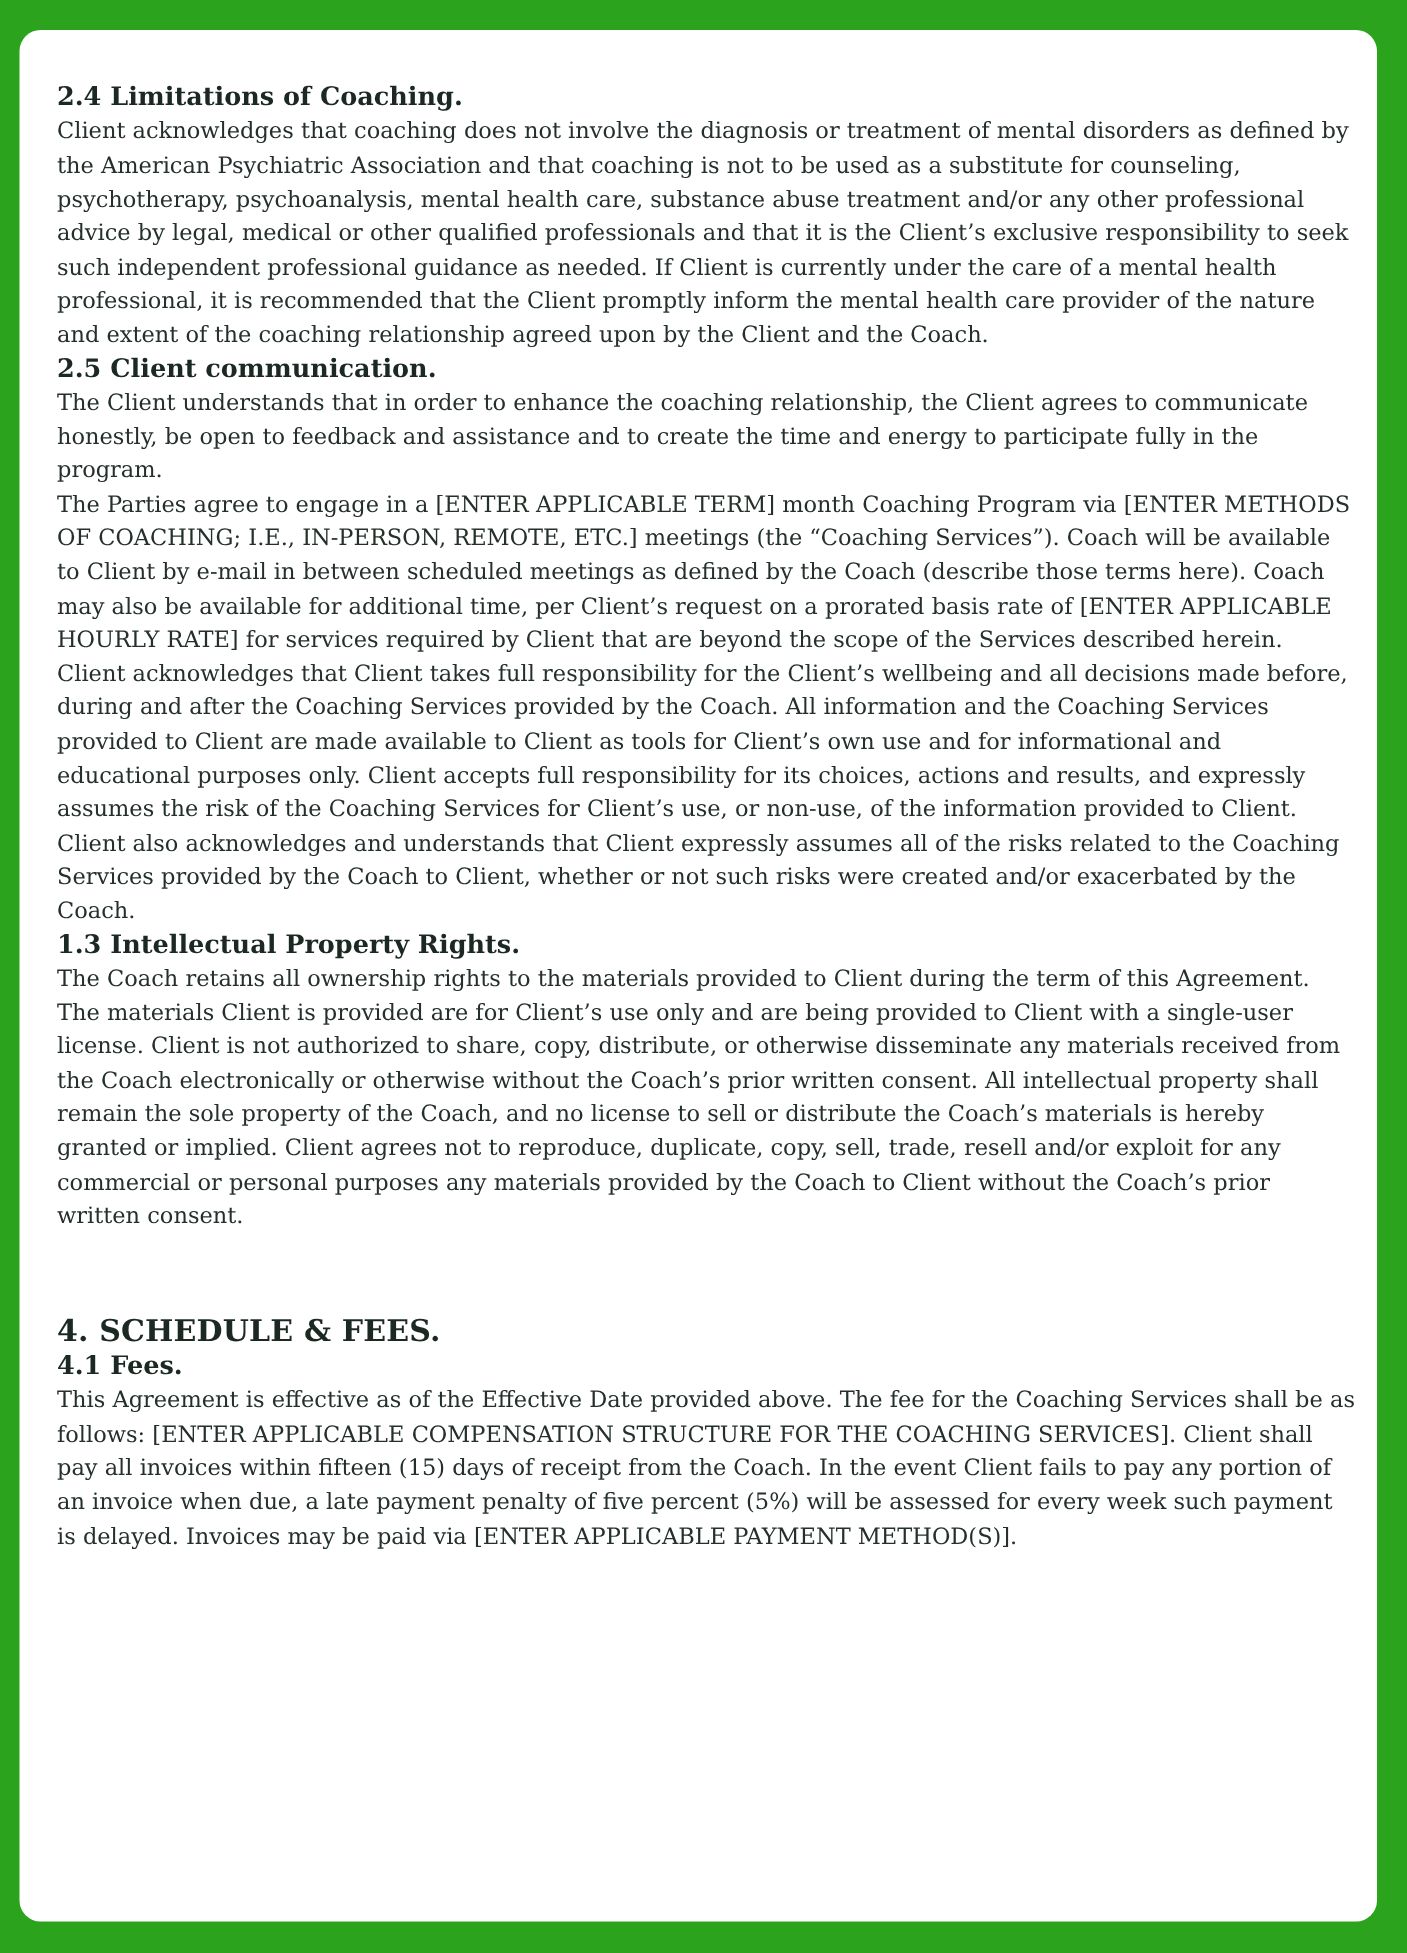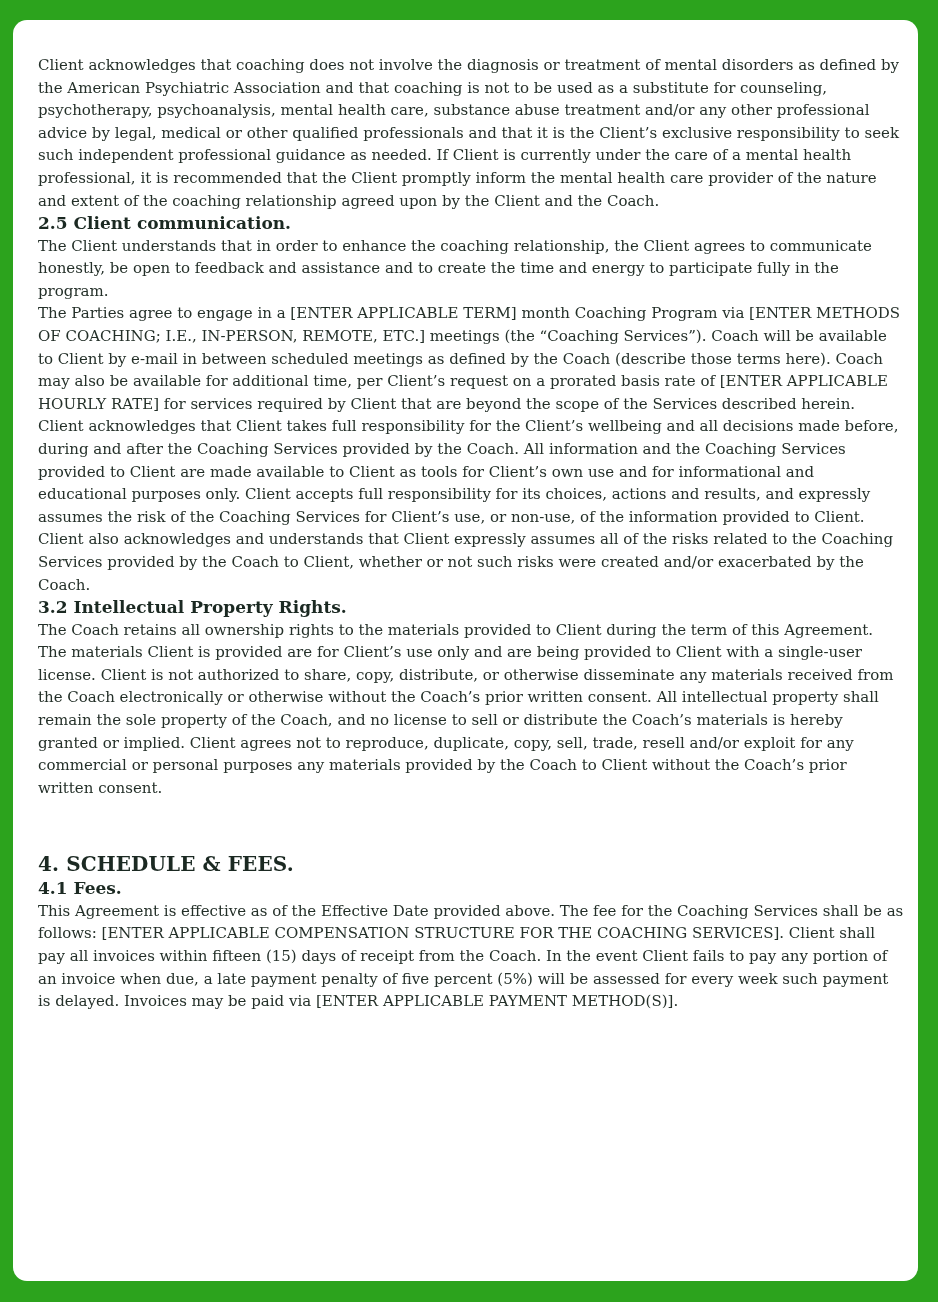--- a/index.html
+++ b/index.html
@@ -54,38 +54,39 @@
     color: #243029;
     max-width: 872px;
   }
 </style>
 </head>
 <body>
 
 <div class="doc-card">
 
   <section>
+    <h3 class="first">2.4 Limitations of Coaching.</h3>
     <p>Client acknowledges that coaching does not involve the diagnosis or treatment of mental disorders as defined by the American Psychiatric Association and that coaching is not to be used as a substitute for counseling, psychotherapy, psychoanalysis, mental health care, substance abuse treatment and/or any other professional advice by legal, medical or other qualified professionals and that it is the Client’s exclusive responsibility to seek such independent professional guidance as needed. If Client is currently under the care of a mental health professional, it is recommended that the Client promptly inform the mental health care provider of the nature and extent of the coaching relationship agreed upon by the Client and the Coach.</p>
   </section>
 
   <section>
     <h3>2.5 Client communication.</h3>
     <p>The Client understands that in order to enhance the coaching relationship, the Client agrees to communicate honestly, be open to feedback and assistance and to create the time and energy to participate fully in the program.</p>
   </section>
 
   <section>
     <p>The Parties agree to engage in a [ENTER APPLICABLE TERM] month Coaching Program via [ENTER METHODS OF COACHING; I.E., IN-PERSON, REMOTE, ETC.] meetings (the “Coaching Services”). Coach will be available to Client by e-mail in between scheduled meetings as defined by the Coach (describe those terms here). Coach may also be available for additional time, per Client’s request on a prorated basis rate of [ENTER APPLICABLE HOURLY RATE] for services required by Client that are beyond the scope of the Services described herein.</p>
   </section>
 
   <section>
     <p>Client acknowledges that Client takes full responsibility for the Client’s wellbeing and all decisions made before, during and after the Coaching Services provided by the Coach. All information and the Coaching Services provided to Client are made available to Client as tools for Client’s own use and for informational and educational purposes only. Client accepts full responsibility for its choices, actions and results, and expressly assumes the risk of the Coaching Services for Client’s use, or non-use, of the information provided to Client. Client also acknowledges and understands that Client expressly assumes all of the risks related to the Coaching Services provided by the Coach to Client, whether or not such risks were created and/or exacerbated by the Coach.</p>
   </section>
 
   <section>
-    <h3>3.2 Intellectual Property Rights.</h3>
+    <h3>1.3 Intellectual Property Rights.</h3>
     <p>The Coach retains all ownership rights to the materials provided to Client during the term of this Agreement. The materials Client is provided are for Client’s use only and are being provided to Client with a single-user license. Client is not authorized to share, copy, distribute, or otherwise disseminate any materials received from the Coach electronically or otherwise without the Coach’s prior written consent. All intellectual property shall remain the sole property of the Coach, and no license to sell or distribute the Coach’s materials is hereby granted or implied. Client agrees not to reproduce, duplicate, copy, sell, trade, resell and/or exploit for any commercial or personal purposes any materials provided by the Coach to Client without the Coach’s prior written consent.</p>
   </section>
 
   <section>
     <h2>4. SCHEDULE &amp; FEES.</h2>
   </section>
 
   <section>
     <h3>4.1 Fees.</h3>
     <p>This Agreement is effective as of the Effective Date provided above. The fee for the Coaching Services shall be as follows: [ENTER APPLICABLE COMPENSATION STRUCTURE FOR THE COACHING SERVICES]. Client shall pay all invoices within fifteen (15) days of receipt from the Coach. In the event Client fails to pay any portion of an invoice when due, a late payment penalty of five percent (5%) will be assessed for every week such payment is delayed. Invoices may be paid via [ENTER APPLICABLE PAYMENT METHOD(S)].</p>

